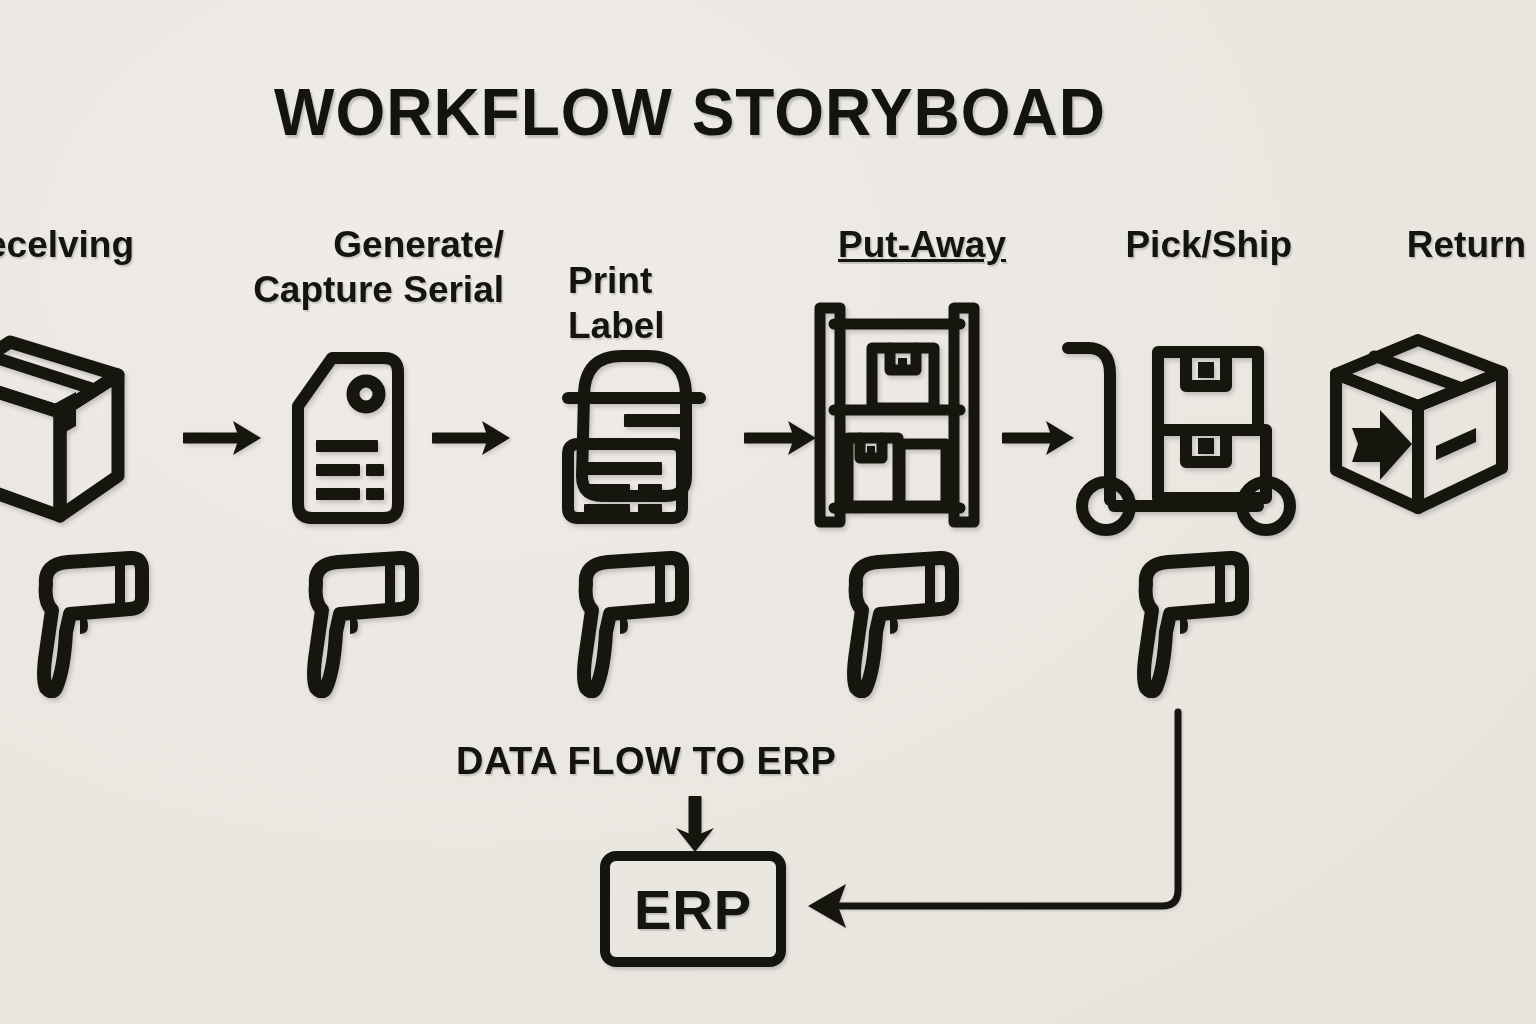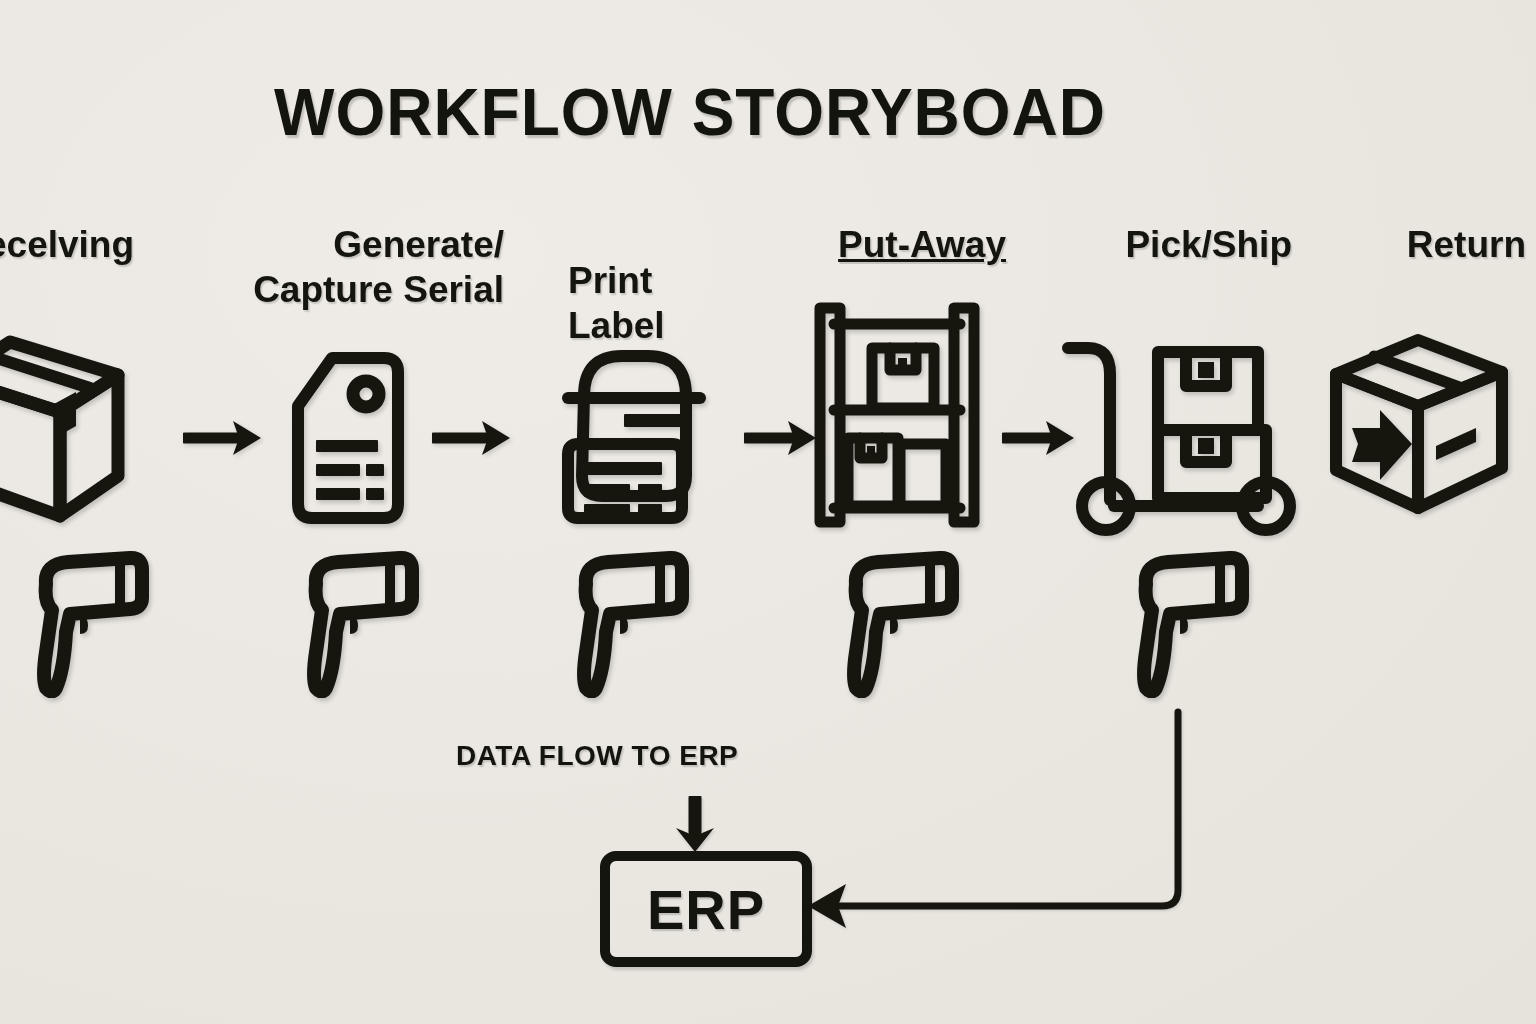--- a/index.html
+++ b/index.html
@@ -62,35 +62,35 @@
   .flow-arrow { position: absolute; }
   .flow-arrow svg { display:block; filter: drop-shadow(2px 2px 2px rgba(0,0,0,0.16)); }
 
   
   .scanner { position: absolute; }
   .scanner svg { display:block; filter: drop-shadow(2px 3px 2px rgba(0,0,0,0.18)); }
 
   
   .dataflow-label {
     position: absolute;
-    font-size: 28px;
+    font-size: 38px;
     font-weight: 700;
     color: #14140f;
     letter-spacing: 0.5px;
     text-shadow: 1.5px 2px 1.5px rgba(0,0,0,0.17);
     white-space: nowrap;
   }
   .down-arrow { position: absolute; }
   .down-arrow svg { display:block; filter: drop-shadow(1.5px 2px 1.5px rgba(0,0,0,0.16)); }
 
   .erp-box {
     position: absolute;
     left: 600px;
     top: 851px;
-    width: 212px;
+    width: 186px;
     height: 116px;
     border: 10px solid #15150f;
     border-radius: 16px;
     background: transparent;
     display: flex;
     align-items: center;
     justify-content: center;
     box-shadow: 2px 3px 3px rgba(0,0,0,0.15);
     box-sizing: border-box;
   }

